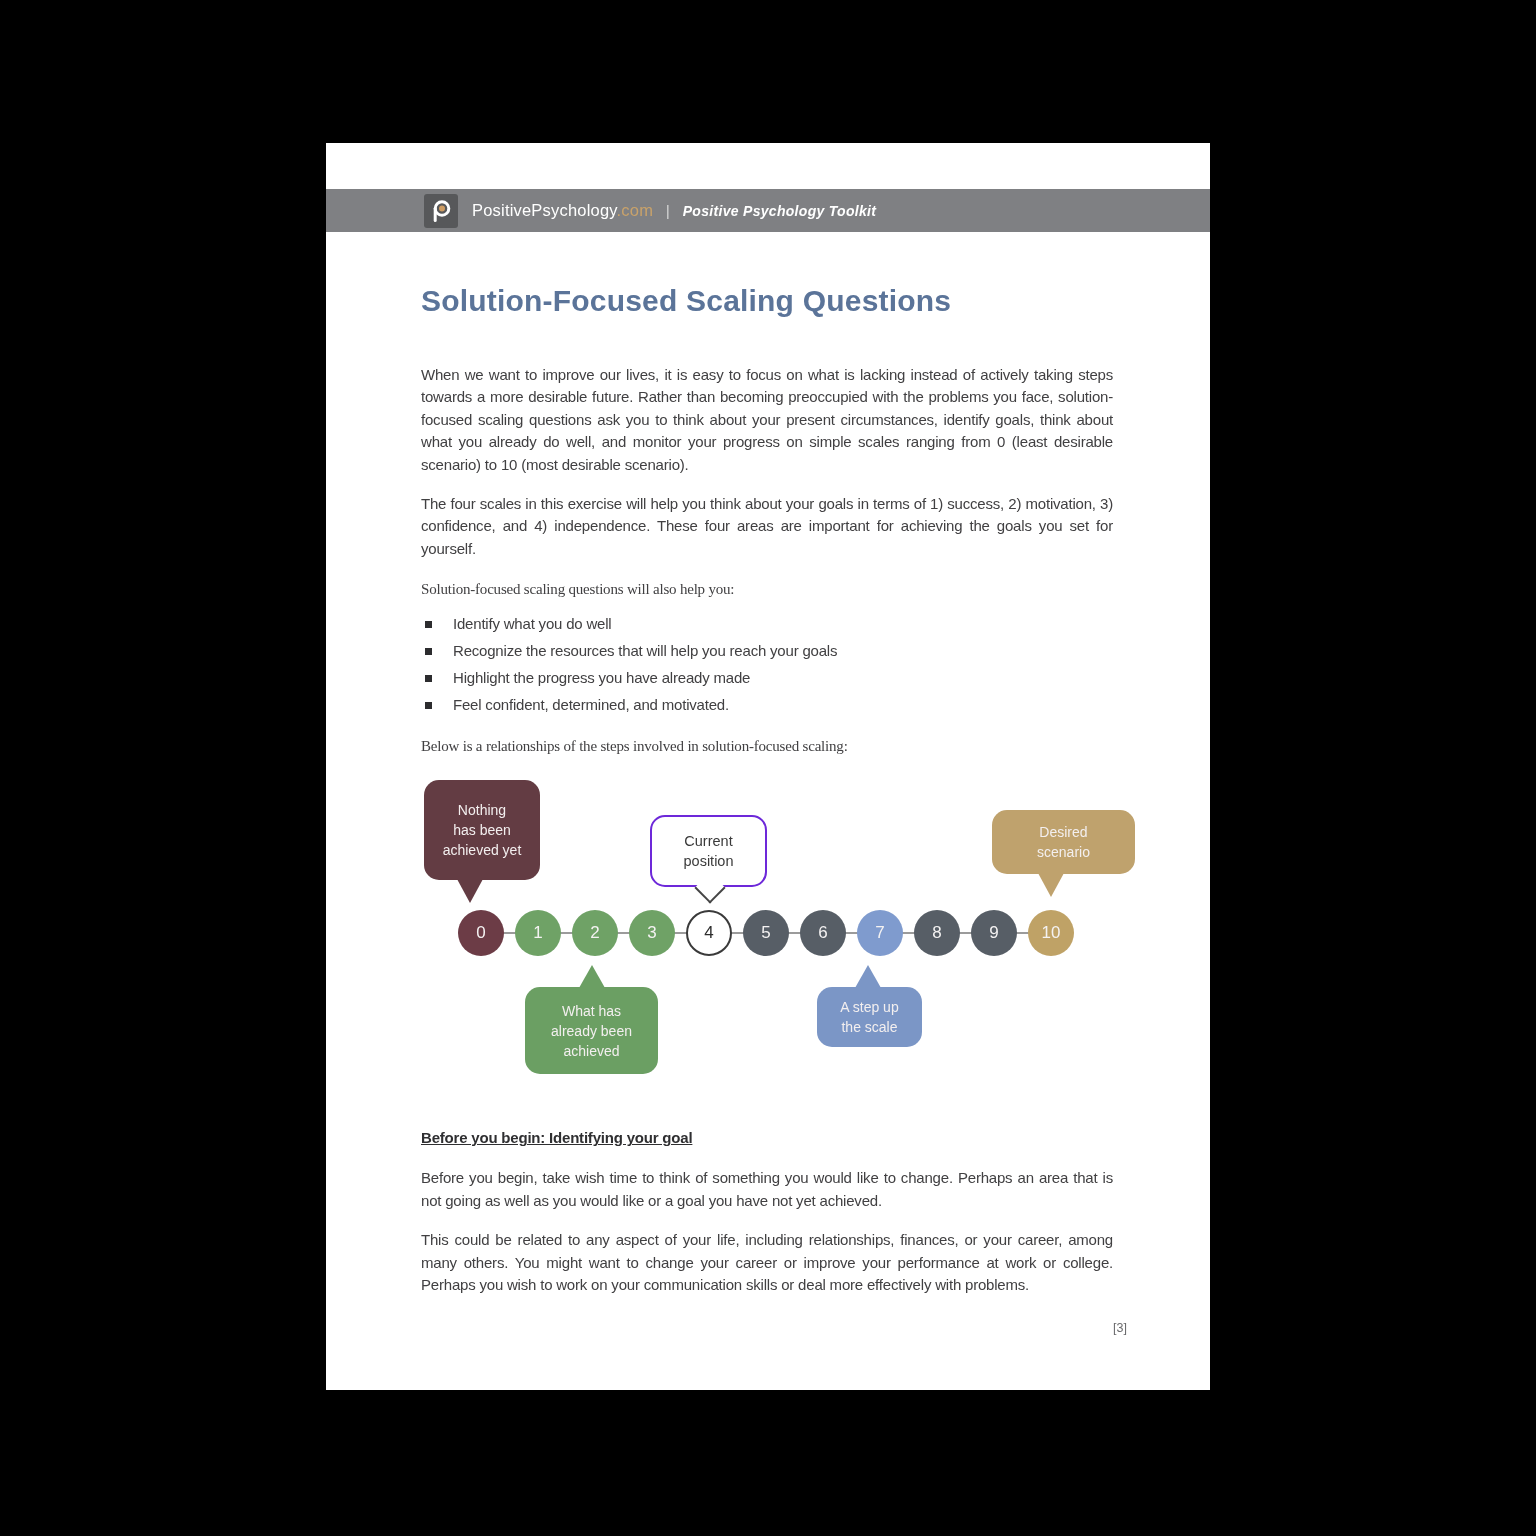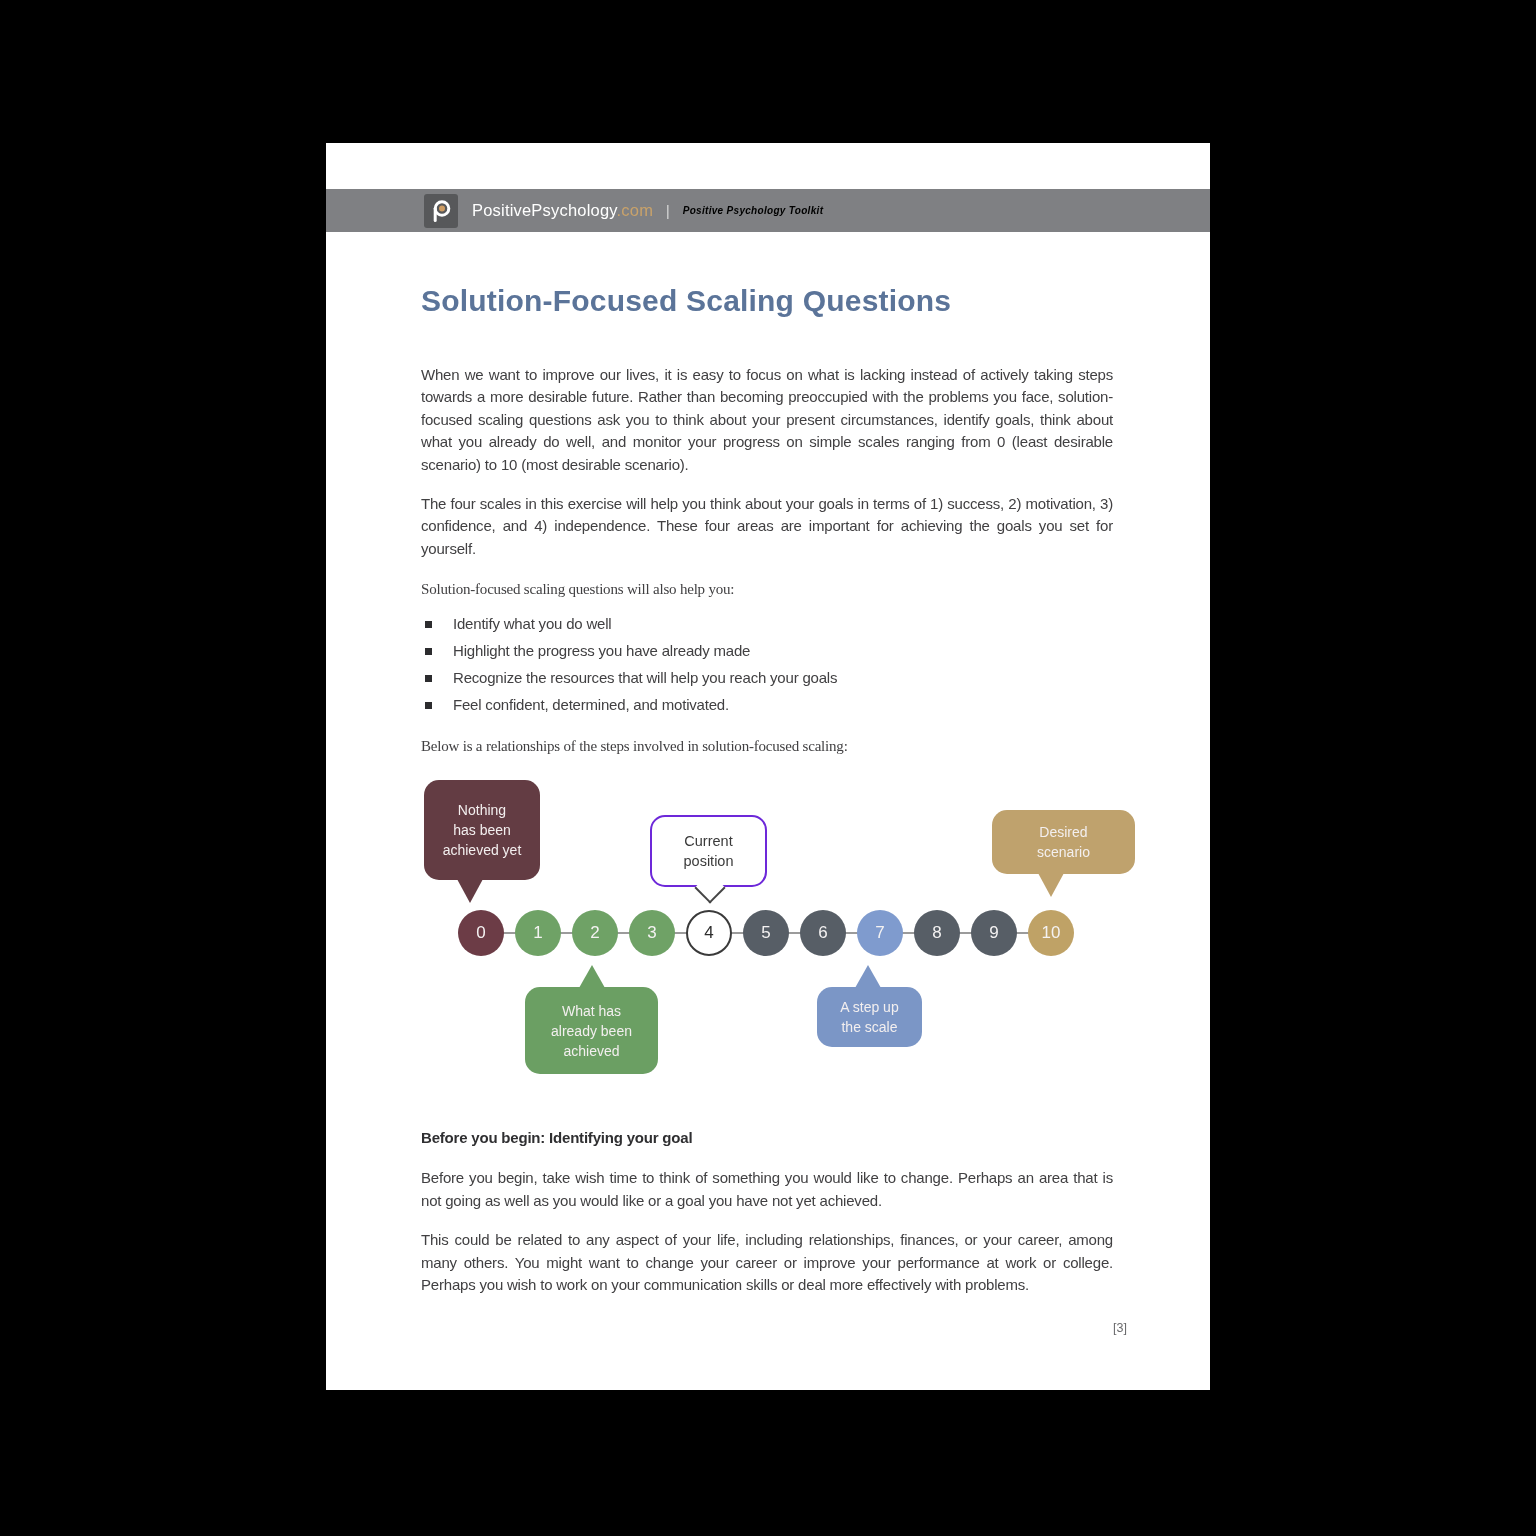--- a/index.html
+++ b/index.html
@@ -18,40 +18,40 @@
     padding-left:98px; box-sizing:border-box;
   }
   .logo-box {
     width:34px; height:34px; background:#57585a; border-radius:3px;
     display:flex; align-items:center; justify-content:center;
     margin-right:14px; flex:none;
   }
   .brand { font-size:16.5px; color:#ffffff; letter-spacing:0.2px; white-space:nowrap; }
   .brand .suffix { color:#c9a26a; }
   .header-sep { color:#dcdcdc; margin:0 13px; font-size:14px; }
-  .tagline { color:#000000; font-style:italic; font-weight:bold; font-size:10px; letter-spacing:0.3px; white-space:nowrap; }
+  .tagline { color:#ffffff; font-style:italic; font-weight:bold; font-size:14px; letter-spacing:0.3px; white-space:nowrap; }
 
   
   .content { position:absolute; left:95px; top:0; width:692px; display:flow-root; }
   .doc-title {
     margin:140px 0 0 0; font-size:30px; line-height:35px; font-weight:bold;
     color:#5b7499; letter-spacing:0.2px;
   }
   p.body {
     font-size:15px; line-height:22.4px; color:#414042; text-align:justify;
     margin:0; letter-spacing:-0.2px;
   }
   p.lead { text-align:left;font-family:Liberation Serif, serif; }
   .bullets { margin:12px 0 0 0; padding:0; list-style:none; }
   .bullets li {
     display:flex; font-size:15px; line-height:22.4px; color:#414042;
     margin-bottom:4.6px; letter-spacing:-0.2px;
   }
   .bullets .marker { width:7px; height:7px; background:#2c2c2e; margin:8px 21px 0 4px; flex:none; }
-  .section-heading { font-size:15px; font-weight:bold; color:#2f2f31; margin:54px 0 0 0; letter-spacing:-0.2px; }
+  .section-heading { font-size:15px; font-weight:bold; color:#2f2f31; margin:54px 0 0 0; letter-spacing:-0.2px;text-decoration:underline; }
   .page-num { position:absolute; right:83px; top:1178px; font-size:12.5px; color:#6b6b6d; }
 
   
   .diagram { position:relative; width:692px; height:295px; margin-top:23px; }
   .scale-line { position:absolute; left:60px; top:152px; width:570px; height:2px; background:#9b9b9b; z-index:0; }
   .scale-circle {
     position:absolute; top:130px; width:46px; height:46px; border-radius:50%;
     color:#f4f2f2; font-size:17px; display:flex; align-items:center; justify-content:center;
     z-index:1; box-sizing:border-box;
   }
@@ -105,25 +105,25 @@
     <p class="body" style="margin-top:17px">The four scales in this exercise will help you think about your goals in terms of 1) success, 2) motivation, 3) confidence, and 4) independence. These four areas are important for achieving the goals you set for yourself.</p>
     <p class="body lead" style="margin-top:18px">Solution-focused scaling questions will also help you:</p>
 
     <ul class="bullets">
       <li>
           <span class="marker"></span>
           <span>Identify what you do well</span>
         </li>
       <li>
           <span class="marker"></span>
-          <span>Highlight the progress you have already made</span>
+          <span>Recognize the resources that will help you reach your goals</span>
         </li>
       <li>
           <span class="marker"></span>
-          <span>Recognize the resources that will help you reach your goals</span>
+          <span>Highlight the progress you have already made</span>
         </li>
       <li>
           <span class="marker"></span>
           <span>Feel confident, determined, and motivated.</span>
         </li>
     </ul>
 
     <p class="body lead" style="margin-top:19px">Below is a relationships of the steps involved in solution-focused scaling:</p>
 
     <div class="diagram">

